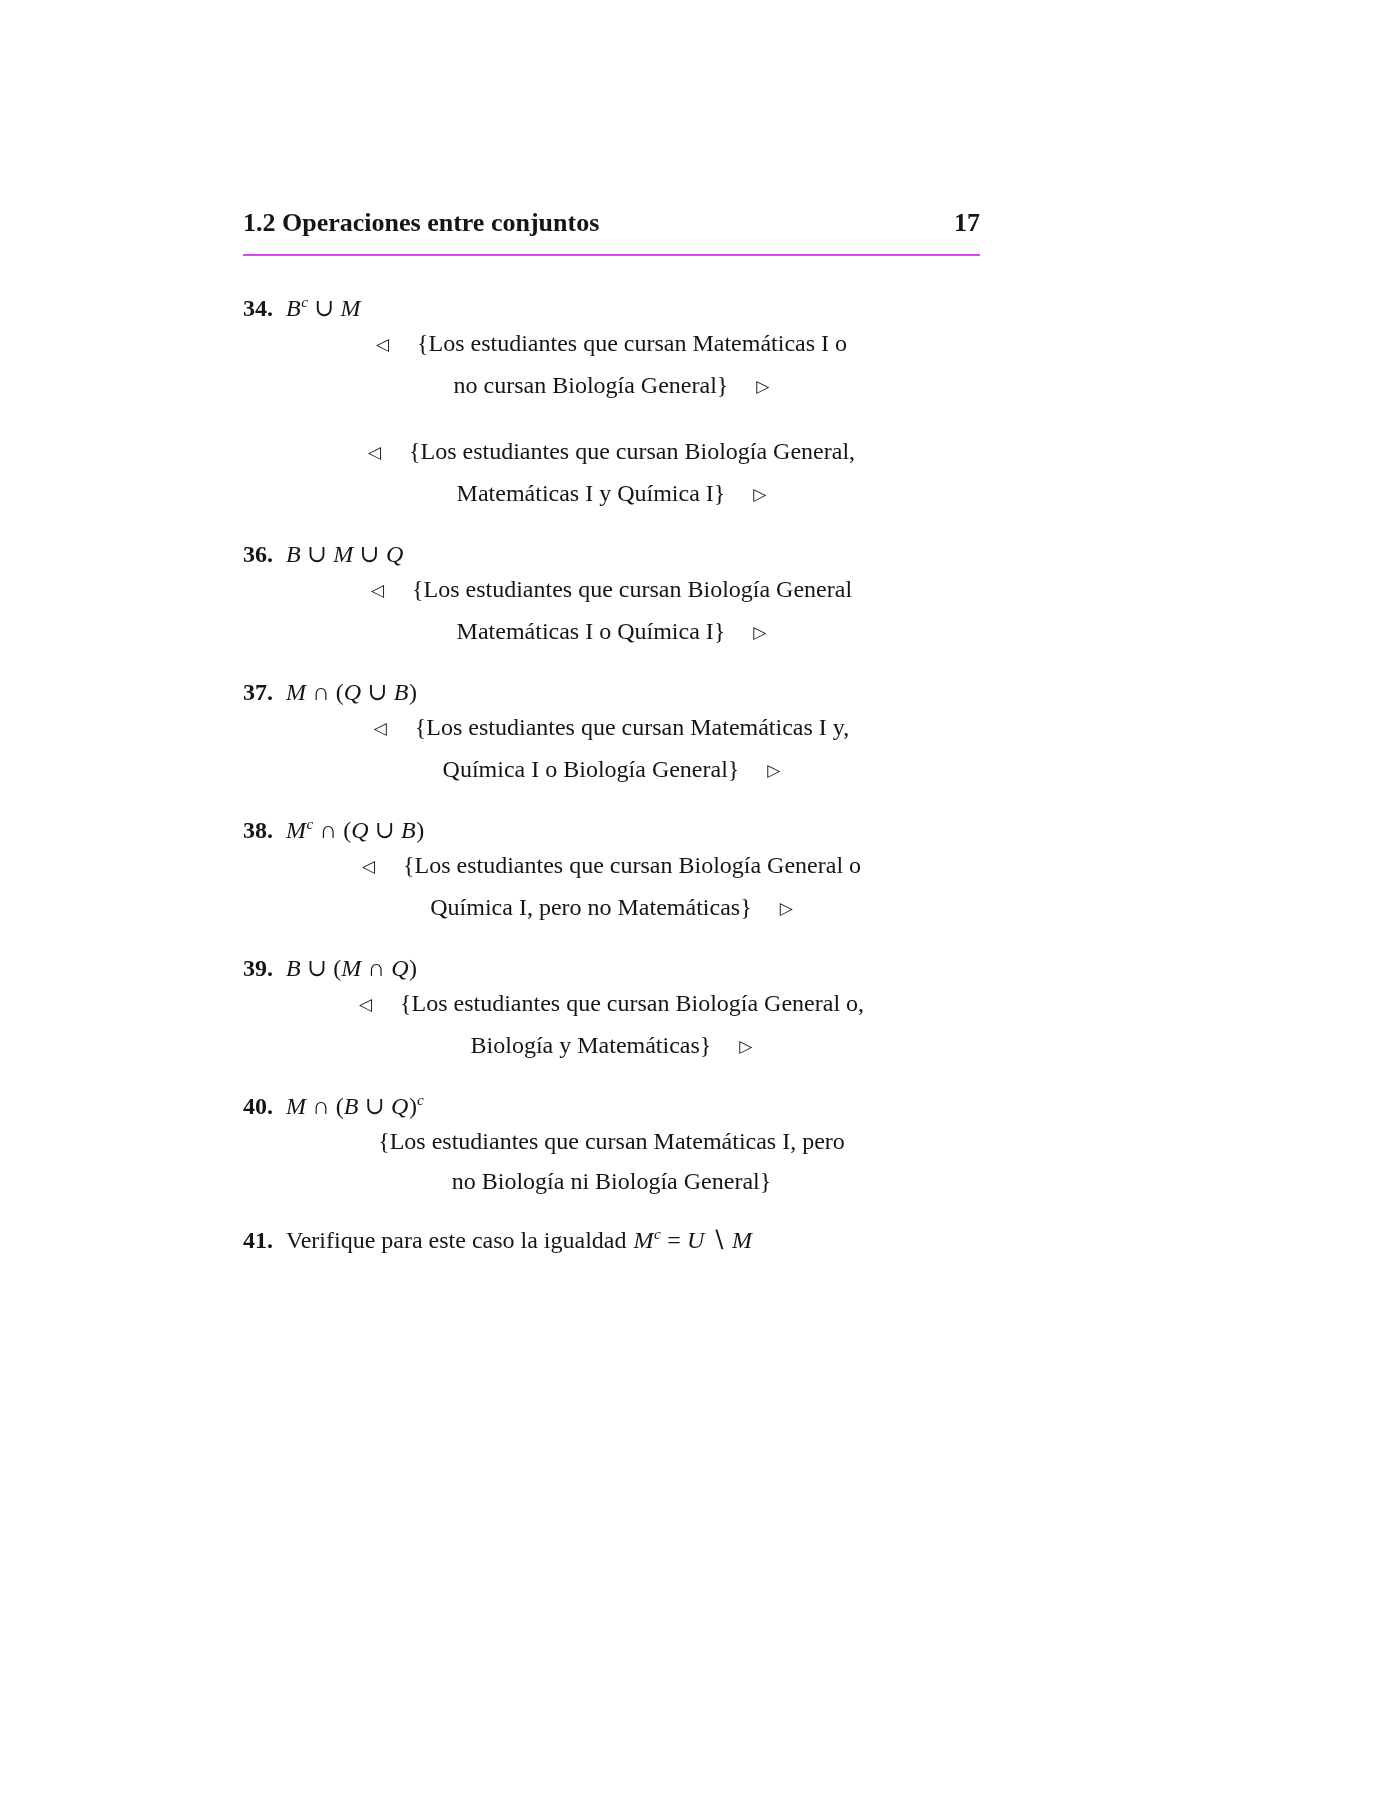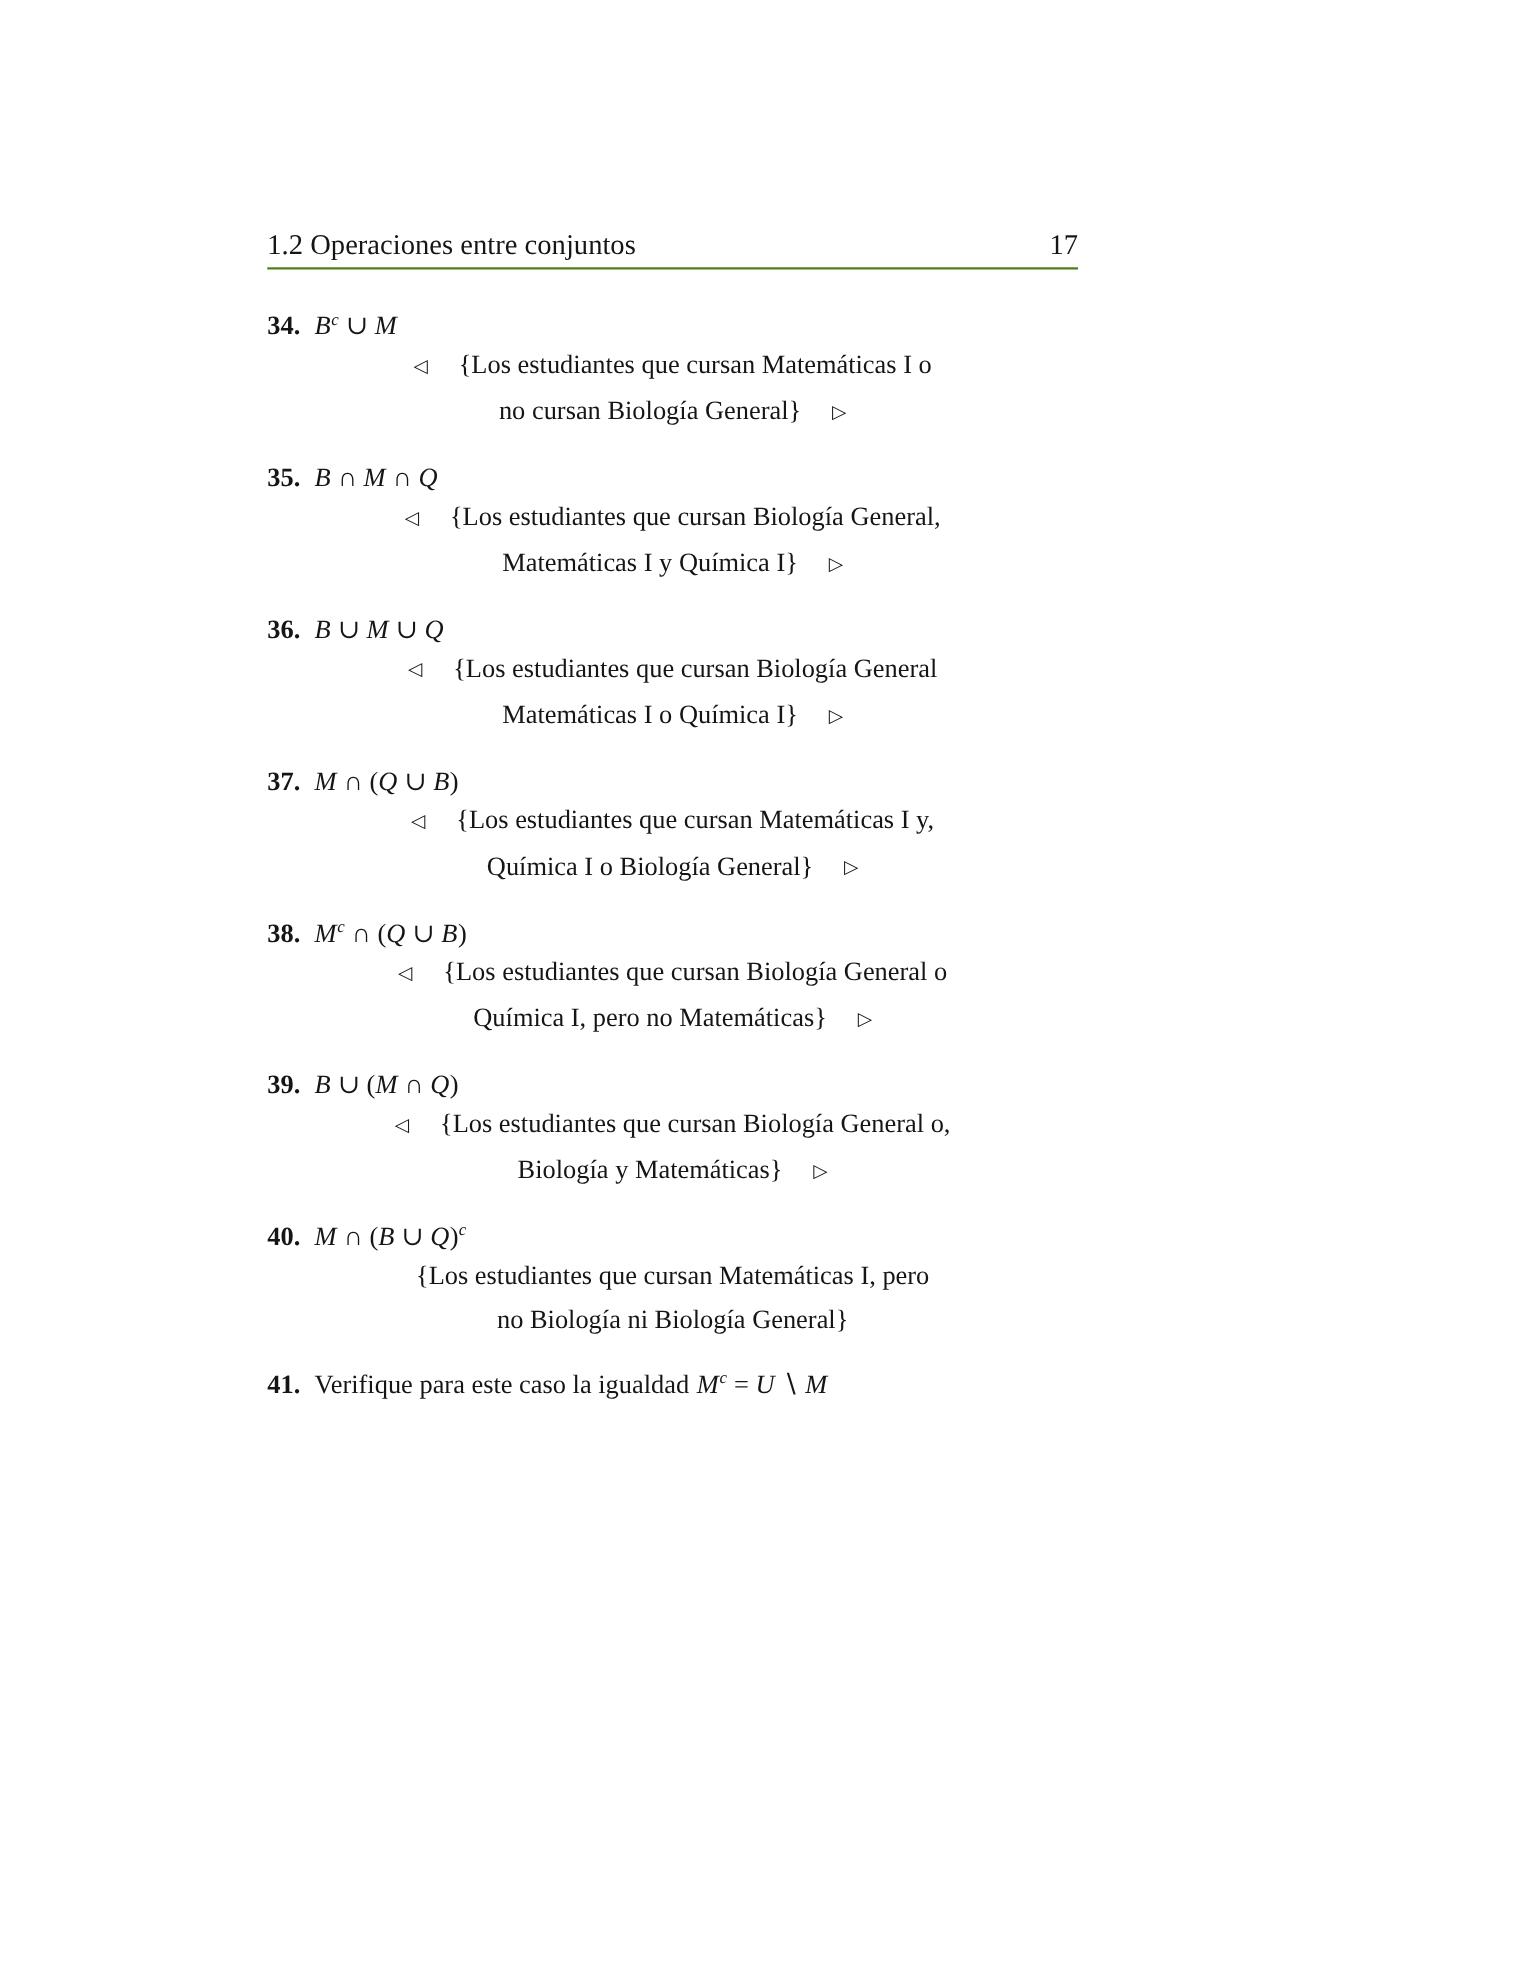--- a/index.html
+++ b/index.html
@@ -25,25 +25,25 @@
     position: absolute;
     left: 243px;
     top: 210px;
     width: 737px;
   }
   
   .running-header {
     display: flex;
     justify-content: space-between;
     align-items: baseline;
-    font-weight: normal;
+    font-weight: bold;
     font-size: 26px;
     line-height: 1;
-    padding-bottom: 7px;
-    border-bottom: 2px solid #4d7c0f;
+    padding-bottom: 18px;
+    border-bottom: 2px solid #d946ef;
   }
   
   .items {
     margin-top: 37px;
   }
   .item {
     margin-bottom: 24px;
     font-size: 24px;
   }
   .item-line {
@@ -102,23 +102,20 @@
       <div class="ans-line">
         <span class="marker left">◁</span><span class="ans-text ans-text-1">{Los estudiantes que cursan Matemáticas I o</span>
       </div>
       <div class="ans-line">
         <span class="ans-text ans-text-2">no cursan Biología General}</span><span class="marker right">▷</span>
       </div>
     </div>
   </section>
 
   <section class="item">
-    <div class="item-line">
-      <span class="item-number">35.</span><span class="math"><i>B</i> ∩ <i>M</i> ∩ <i>Q</i></span>
-    </div>
     <div class="answer">
       <div class="ans-line">
         <span class="marker left">◁</span><span class="ans-text ans-text-1">{Los estudiantes que cursan Biología General,</span>
       </div>
       <div class="ans-line">
         <span class="ans-text ans-text-2">Matemáticas I y Química I}</span><span class="marker right">▷</span>
       </div>
     </div>
   </section>
 

